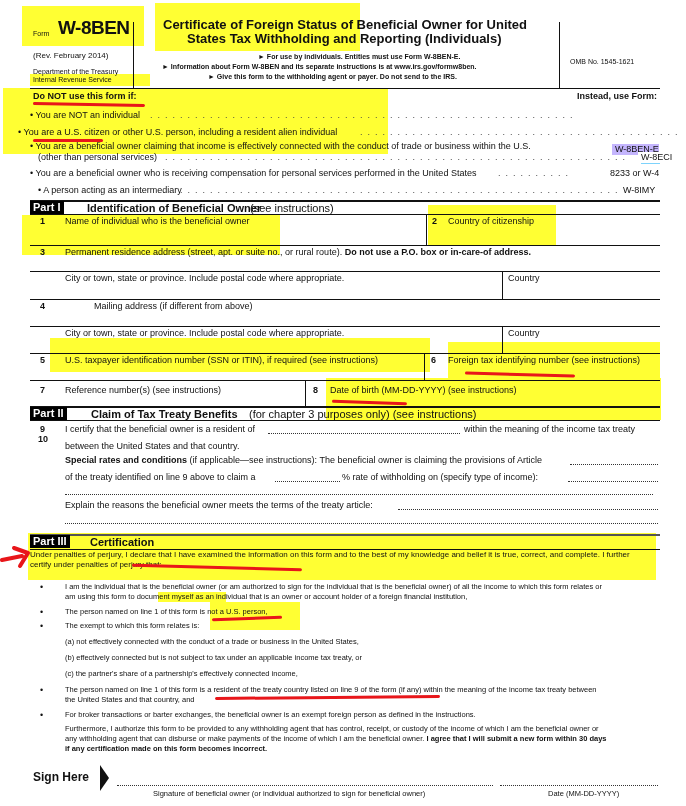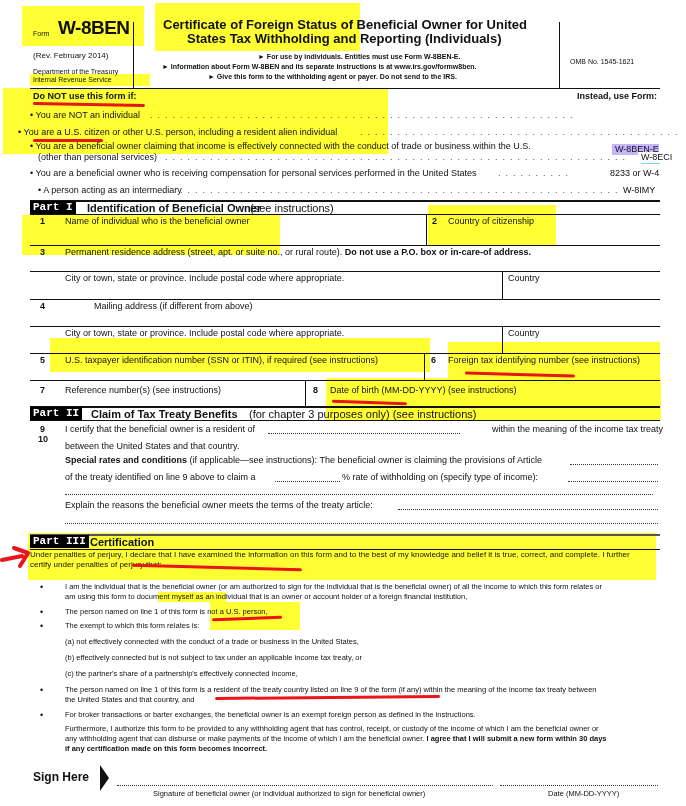--- a/index.html
+++ b/index.html
@@ -9,21 +9,21 @@
   .hl { background:#ffff33; }
   .hline { position:absolute; height:0; border-top:1px solid #111; }
   .hline.thick { border-top:2px solid #111; }
   .vline { position:absolute; width:0; border-left:1px solid #111; }
   .t { position:absolute; white-space:nowrap; font-size:9px; line-height:11px; }
   .b { font-weight:bold; }
   .red { position:absolute; height:3px; background:#e8161a; border-radius:2px; }
   .dotline { position:absolute; border-top:1px dotted #333; height:0; }
   .leader { color:#444; letter-spacing:5px; }
   .part-tag { position:absolute; background:#000; color:#fff; font-weight:bold;
-              font-size:11px; line-height:13px; padding:0 3px;font-family:Liberation Mono, monospace; }
+              font-size:11px; line-height:13px; padding:0 3px; }
   .bullet { position:absolute; font-size:9px; }
 </style>
 </head>
 <body>
 
 <div class="abs hl" style="left:22px;top:6px;width:122px;height:40px;"></div>
 <div class="abs hl" style="left:155px;top:3px;width:205px;height:48px;"></div>
 <div class="abs hl" style="left:355px;top:18px;width:0px;height:0px;"></div>
 <div class="abs hl" style="left:30px;top:74px;width:120px;height:12px;"></div>
 <div class="abs hl" style="left:3px;top:88px;width:385px;height:66px;"></div>
@@ -137,21 +137,21 @@
 
 <div class="hline thick" style="left:30px;top:406px;width:630px;"></div>
 <span class="part-tag" style="left:30px;top:407px;">Part II</span>
 <span class="t b" style="left:91px;top:408px;font-size:11px;line-height:13px;">Claim of Tax Treaty Benefits</span>
 <span class="t" style="left:249px;top:408px;font-size:11px;line-height:13px;">(for chapter 3 purposes only) (see instructions)</span>
 <div class="hline" style="left:30px;top:420px;width:630px;"></div>
 
 <span class="t b" style="left:40px;top:424px;">9</span>
 <span class="t" style="left:65px;top:424px;">I certify that the beneficial owner is a resident of</span>
 <div class="dotline" style="left:268px;top:433px;width:192px;"></div>
-<span class="t" style="left:492px;top:424px;">within the meaning of the income tax treaty</span>
+<span class="t" style="left:464px;top:424px;">within the meaning of the income tax treaty</span>
 <span class="t" style="left:65px;top:441px;">between the United States and that country.</span>
 
 <span class="t b" style="left:38px;top:434px;">10</span>
 <span class="t" style="left:65px;top:455px;"><b>Special rates and conditions</b> <span>(if applicable—see instructions): The beneficial owner is claiming the provisions of Article</span></span>
 <div class="dotline" style="left:570px;top:464px;width:88px;"></div>
 <span class="t" style="left:65px;top:472px;">of the treaty identified on line 9 above to claim a</span>
 <div class="dotline" style="left:275px;top:481px;width:65px;"></div>
 <span class="t" style="left:342px;top:472px;">% rate of withholding on (specify type of income):</span>
 <div class="dotline" style="left:568px;top:481px;width:90px;"></div>
 <div class="dotline" style="left:65px;top:494px;width:588px;"></div>

